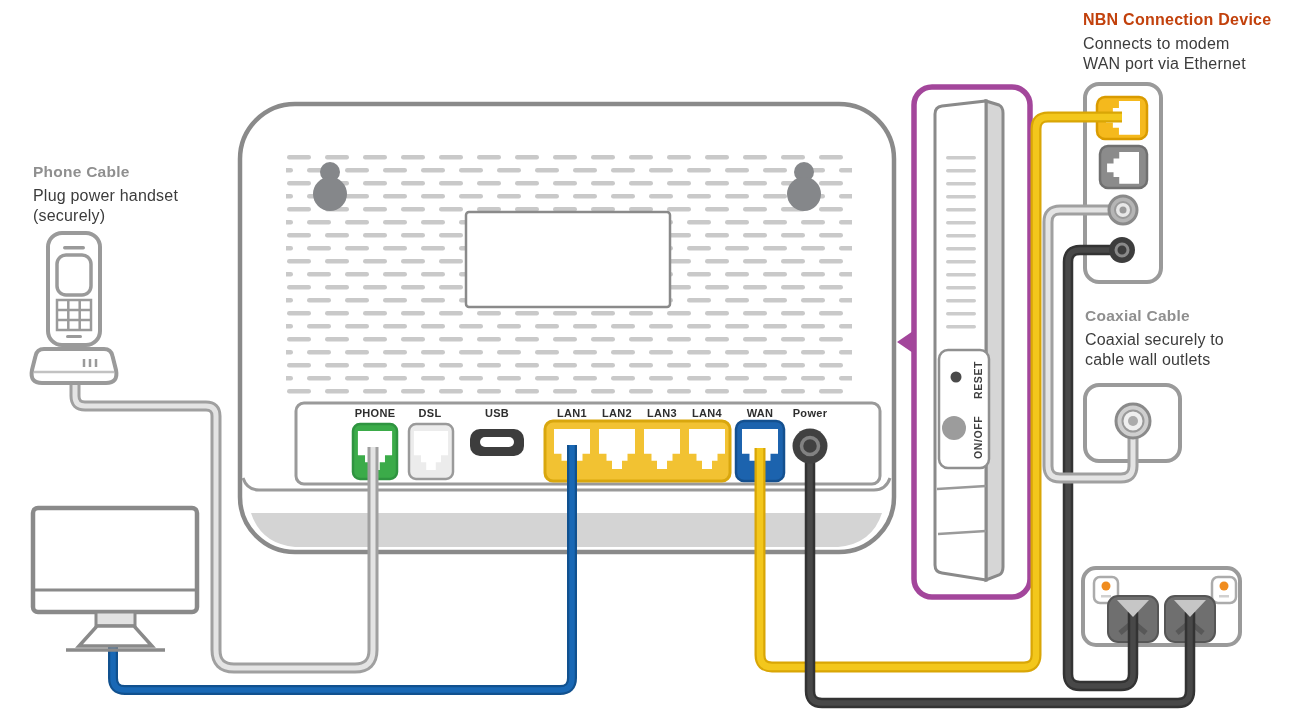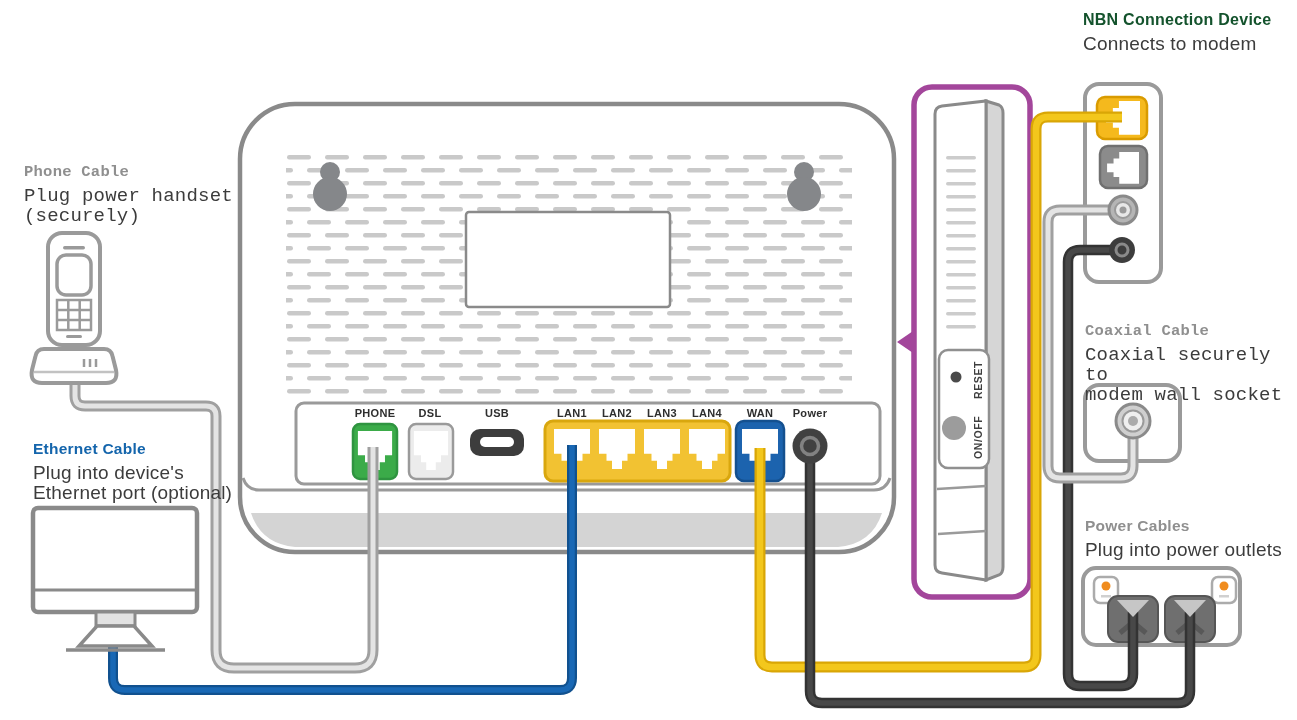--- a/index.html
+++ b/index.html
@@ -1,24 +1,24 @@
 <!DOCTYPE html>
 <html><head>
 <meta charset="utf-8">
 <style>
   html,body{margin:0;padding:0;background:#ffffff;}
   #stage{position:relative;width:1297px;height:720px;background:#ffffff;overflow:hidden;
          font-family:"Liberation Sans","DejaVu Sans",sans-serif;}
   #art{position:absolute;left:0;top:0;}
   .ann{position:absolute;}
   .ann-title{font-weight:bold;font-size:15.5px;letter-spacing:.25px;margin-bottom:5px;}
-  .ann-line{font-size:19px;color:#3c3c3c;line-height:20px;letter-spacing:.2px;}
+  .ann-line{font-size:16px;color:#3c3c3c;line-height:20px;letter-spacing:.2px;}
   .t-gray{color:#8f8f8f;}
   .t-blue{color:#1465ac;}
-  .t-orange{color:#14532d;}
+  .t-orange{color:#c2410c;}
   .t-big{font-size:16px;}
   .port-label{font-family:"Liberation Sans","DejaVu Sans",sans-serif;font-size:11px;font-weight:bold;
               fill:#2e2e2e;letter-spacing:.3px;}
   .side-label{font-family:"Liberation Sans","DejaVu Sans",sans-serif;font-size:10.5px;font-weight:bold;
               fill:#3e3e3e;letter-spacing:.6px;}
 </style>
 </head>
 <body>
 
 <div id="stage">
@@ -224,41 +224,33 @@
 
   <g>
     <rect x="33" y="508" width="164" height="104" rx="5" fill="#ffffff" stroke="#8a8a8a" stroke-width="4.5"></rect>
     <path d="M35,590 H195" stroke="#8a8a8a" stroke-width="3"></path>
     <path d="M96,612 H135 V626 H96 Z" fill="#e2e2e2" stroke="#8a8a8a" stroke-width="3"></path>
     <path d="M97,626 L134,626 L152,646 L79,646 Z" fill="#ffffff" stroke="#8a8a8a" stroke-width="3.5"></path>
     <path d="M66,650 H165" stroke="#8a8a8a" stroke-width="3.5"></path>
   </g>
 </svg>
 
-<div class="ann" style="left:24px;top:163px;font-family:Liberation Mono, monospace;">
+<div class="ann" style="left:33px;top:163px;">
   <div class="ann-title t-gray">Phone Cable</div>
   <div class="ann-line">Plug power handset</div>
   <div class="ann-line">(securely)</div>
 </div>
 
-<div class="ann" style="left:33px;top:440px;">
-  <div class="ann-title t-blue">Ethernet Cable</div>
-  <div class="ann-line">Plug into device's</div>
-  <div class="ann-line">Ethernet port (optional)</div>
-</div>
 
 <div class="ann" style="left:1083px;top:11px;">
   <div class="ann-title t-orange t-big">NBN Connection Device</div>
   <div class="ann-line">Connects to modem</div>
-</div>
-
-<div class="ann" style="left:1085px;top:322px;font-family:Liberation Mono, monospace;">
+  <div class="ann-line">WAN port via Ethernet</div>
+</div>
+
+<div class="ann" style="left:1085px;top:307px;">
   <div class="ann-title t-gray">Coaxial Cable</div>
   <div class="ann-line">Coaxial securely to</div>
-  <div class="ann-line">modem wall socket</div>
-</div>
-
-<div class="ann" style="left:1085px;top:517px;">
-  <div class="ann-title t-gray">Power Cables</div>
-  <div class="ann-line">Plug into power outlets</div>
-</div>
+  <div class="ann-line">cable wall outlets</div>
+</div>
+
 
 </div>
 
 </body></html>

